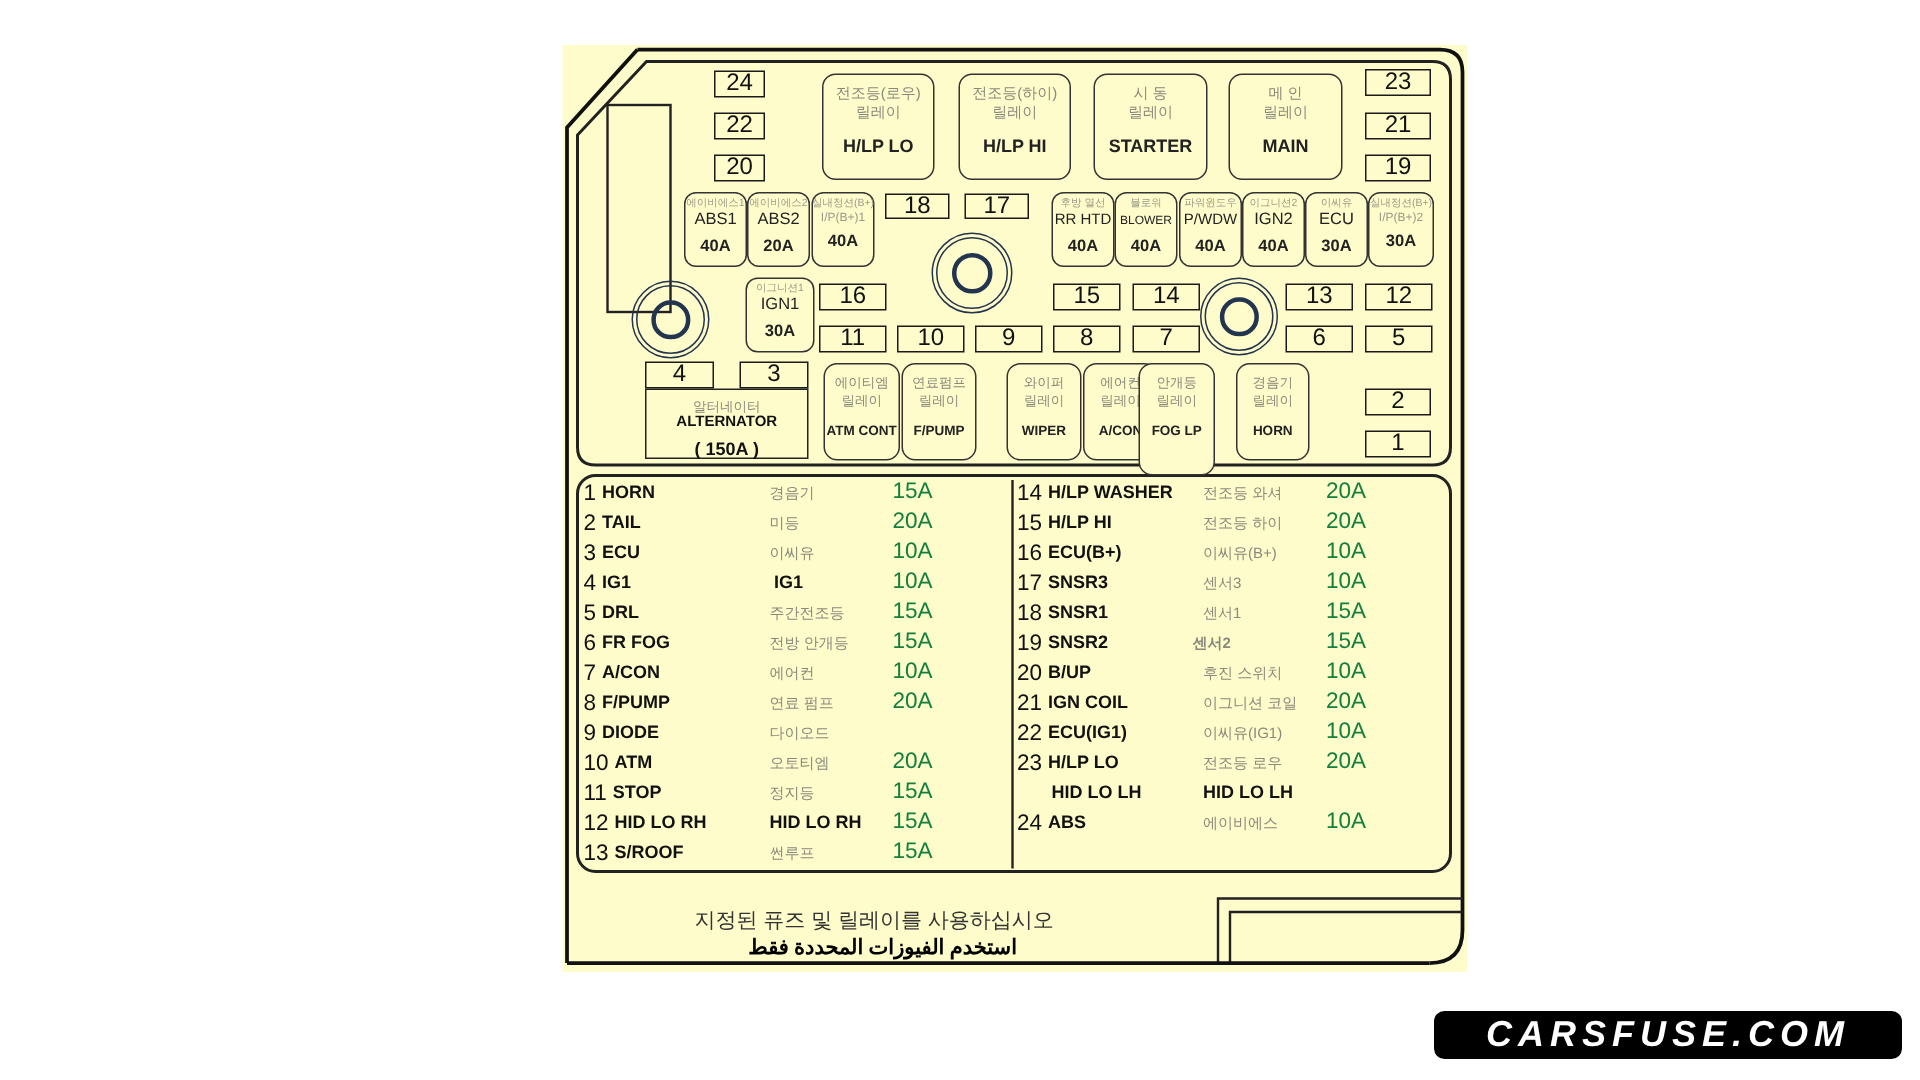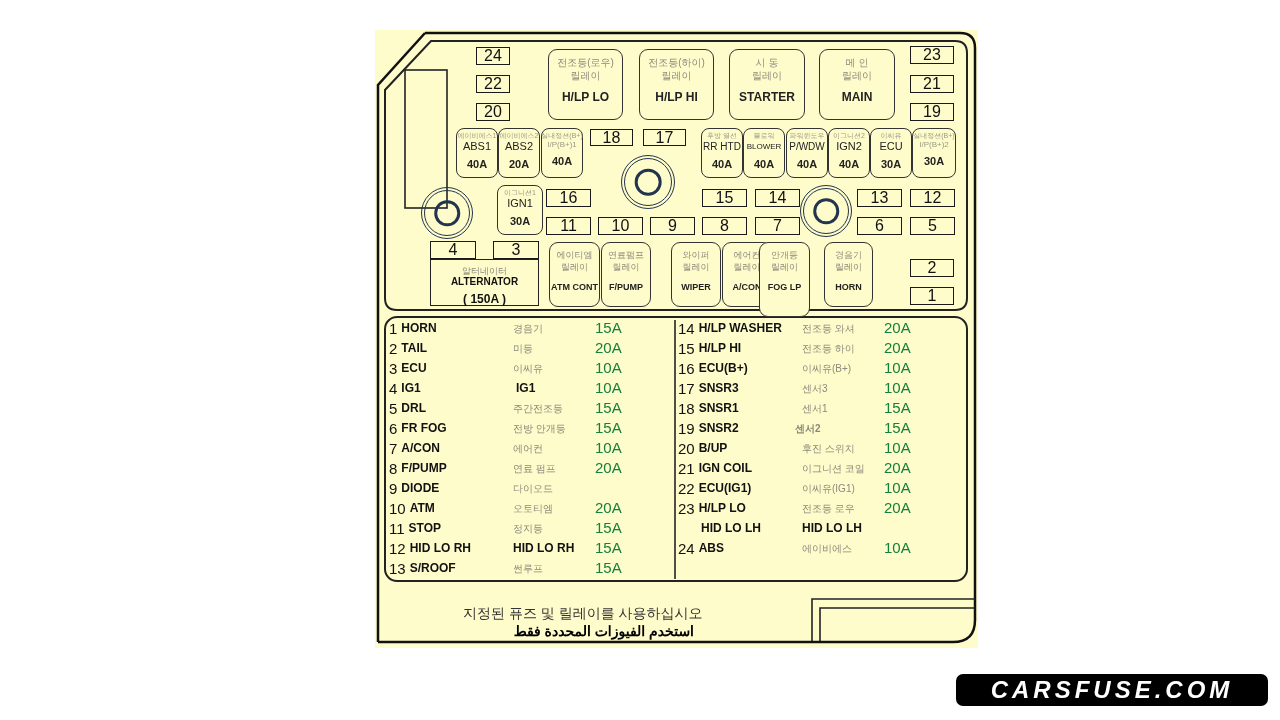--- a/index.html
+++ b/index.html
@@ -352,16 +352,16 @@
     <span class="l-amp" style="left:509px;top:389px;">15A</span>
     <span class="l-amp" style="left:509px;top:409px;">10A</span>
     <span class="l-amp" style="left:509px;top:429px;">20A</span>
     <span class="l-amp" style="left:509px;top:449px;">10A</span>
     <span class="l-amp" style="left:509px;top:469px;">20A</span>
     <span class="l-amp" style="left:509px;top:489px;"></span>
     <span class="l-amp" style="left:509px;top:509px;">10A</span>
   </div>
 
   <span class="notice-ko" style="left:88px;top:575px;">지정된 퓨즈 및 릴레이를 사용하십시오</span>
-  <span class="notice-ar" style="left:144px;top:593px;width:175px;">استخدم الفيوزات المحددة فقط</span>
+  <span class="notice-ar" style="left:128px;top:593px;width:175px;font-family:Liberation Serif, serif;">استخدم الفيوزات المحددة فقط</span>
 </div>
 
 <div class="watermark">CARSFUSE.COM</div>
 
 </body></html>

